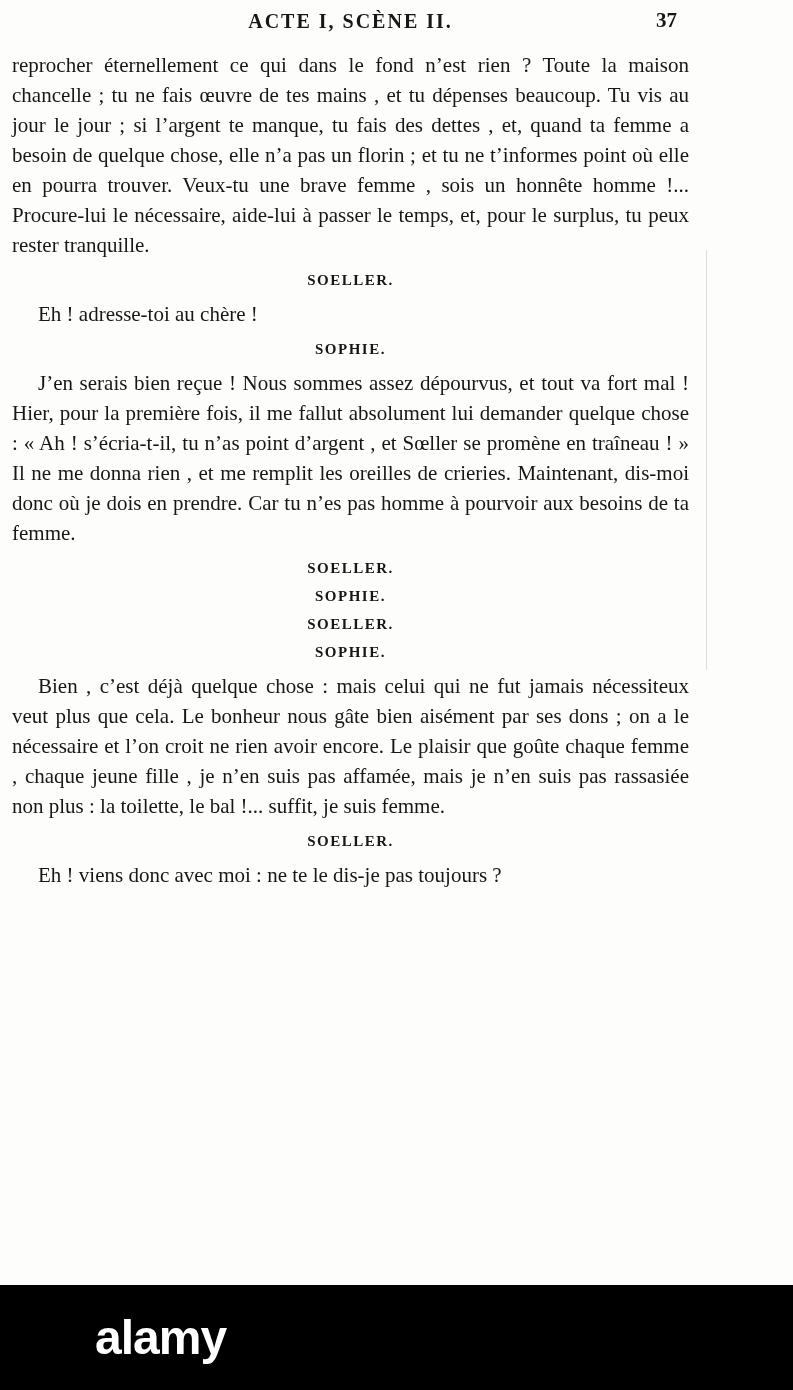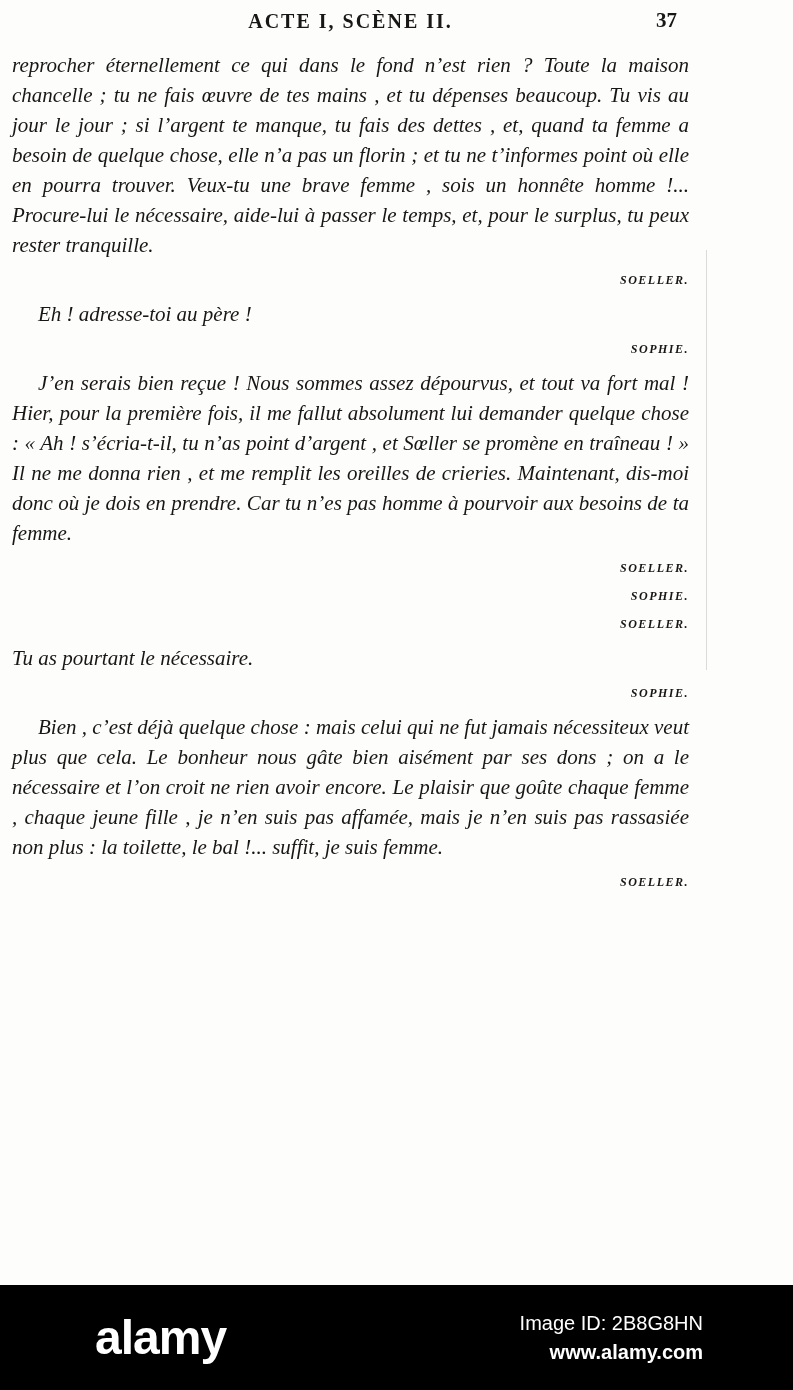--- a/index.html
+++ b/index.html
@@ -43,27 +43,26 @@
     position: absolute;
     right: 12px;
     top: 0;
     font-size: 21px;
     font-weight: bold;
   }
   .body-text {
     font-size: 21px;
     line-height: 30px;
     text-align: justify;
-    font-style: italic;
   }
   p.para { text-indent: 0; }
   p.para.indent { text-indent: 26px; }
   p.speaker {
-    text-align: right;
-    font-size: 12px;
+    text-align: center;
+    font-size: 15px;
     font-weight: bold;
     letter-spacing: 1.5px;
     line-height: 15px;
     margin: 13px 0 11px 0;
     text-indent: 0;
   }
   .watermark-bar {
     position: absolute;
     left: 0; bottom: 0;
     width: 793px; height: 105px;
@@ -95,34 +94,30 @@
 
 <div class="page">
   <div class="page-header">
     <span class="running-title">ACTE I, SCÈNE II.</span>
     <span class="page-number">37</span>
   </div>
 
   <div class="body-text">
     <p class="para">reprocher éternellement ce qui dans le fond n’est rien ? Toute la maison chancelle ; tu ne fais œuvre de tes mains , et tu dépenses beaucoup. Tu vis au jour le jour ; si l’argent te manque, tu fais des dettes , et, quand ta femme a besoin de quelque chose, elle n’a pas un florin ; et tu ne t’informes point où elle en pourra trouver. Veux-tu une brave femme , sois un honnête homme !... Procure-lui le nécessaire, aide-lui à passer le temps, et, pour le surplus, tu peux rester tranquille.</p>
     <p class="speaker">SOELLER.</p>
-    <p class="para indent">Eh ! adresse-toi au père !</p>
+    <p class="para indent">Eh ! adresse-toi au chère !</p>
     <p class="speaker">SOPHIE.</p>
     <p class="para indent">J’en serais bien reçue ! Nous sommes assez dépourvus, et tout va fort mal ! Hier, pour la première fois, il me fallut absolument lui demander quelque chose : « Ah ! s’écria-t-il, tu n’as point d’argent , et Sœller se promène en traîneau ! » Il ne me donna rien , et me remplit les oreilles de crieries. Maintenant, dis-moi donc où je dois en prendre. Car tu n’es pas homme à pourvoir aux besoins de ta femme.</p>
     <p class="speaker">SOELLER.</p>
     <p class="speaker">SOPHIE.</p>
     <p class="speaker">SOELLER.</p>
-    <p class="para">Tu as pourtant le nécessaire.</p>
     <p class="speaker">SOPHIE.</p>
     <p class="para indent">Bien , c’est déjà quelque chose : mais celui qui ne fut jamais nécessiteux veut plus que cela. Le bonheur nous gâte bien aisément par ses dons ; on a le nécessaire et l’on croit ne rien avoir encore. Le plaisir que goûte chaque femme , chaque jeune fille , je n’en suis pas affamée, mais je n’en suis pas rassasiée non plus : la toilette, le bal !... suffit, je suis femme.</p>
     <p class="speaker">SOELLER.</p>
+    <p class="para indent">Eh ! viens donc avec moi : ne te le dis-je pas toujours ?</p>
   </div>
 
   <div class="scan-line"></div>
 </div>
 
 <div class="watermark-bar">
   <span class="alamy-logo">alamy</span>
-  <div class="watermark-info">
-    <span class="wm-id">Image ID: 2B8G8HN</span>
-    <span class="wm-url">www.alamy.com</span>
-  </div>
 </div>
 
 </body></html>

